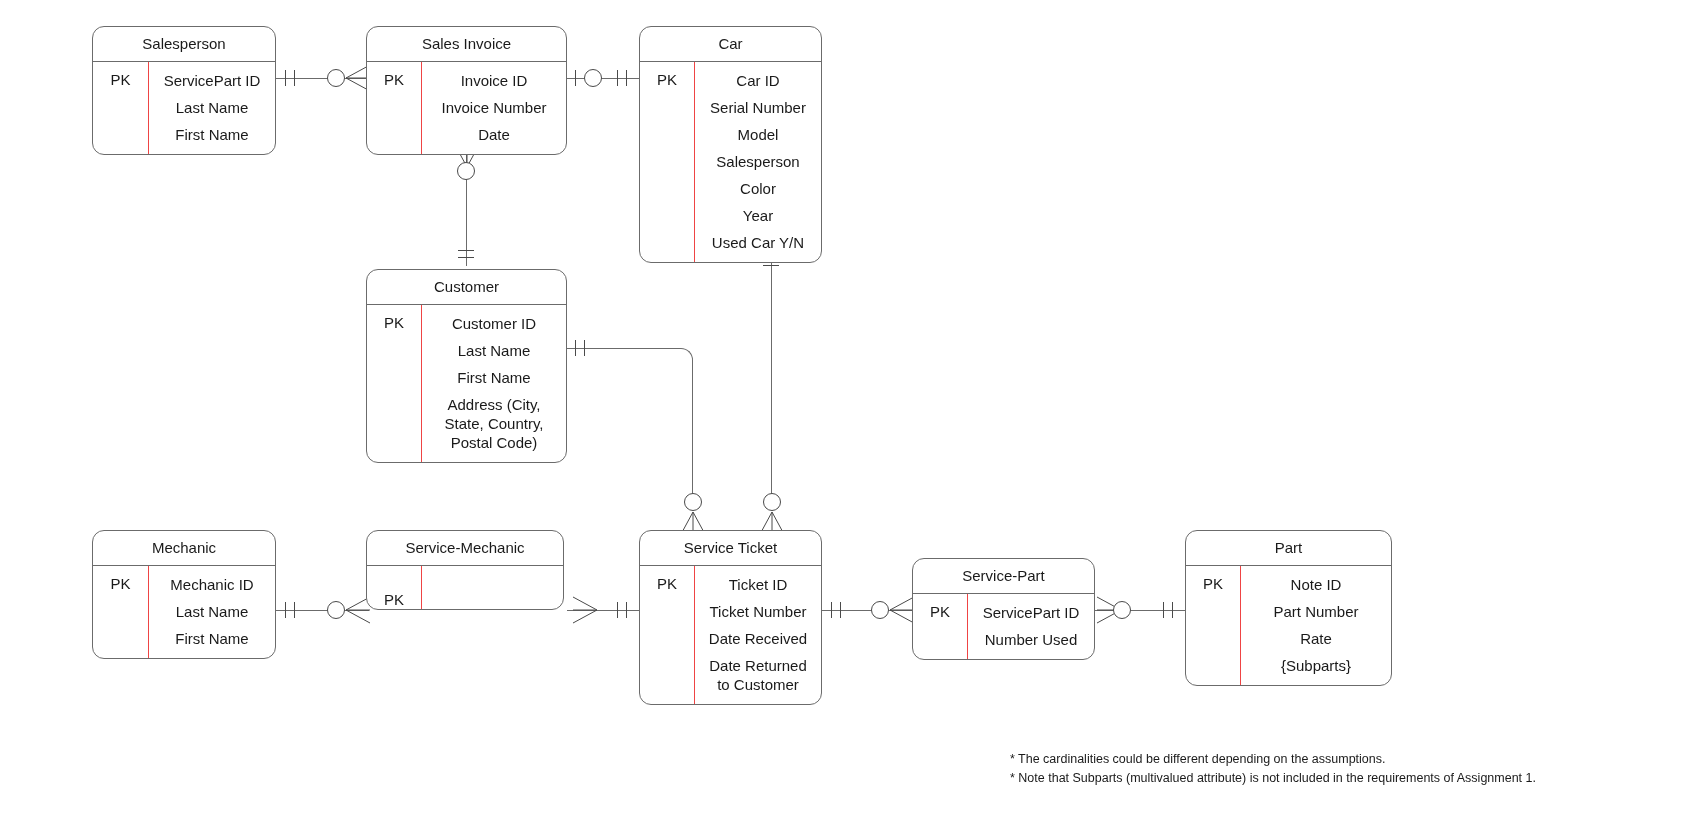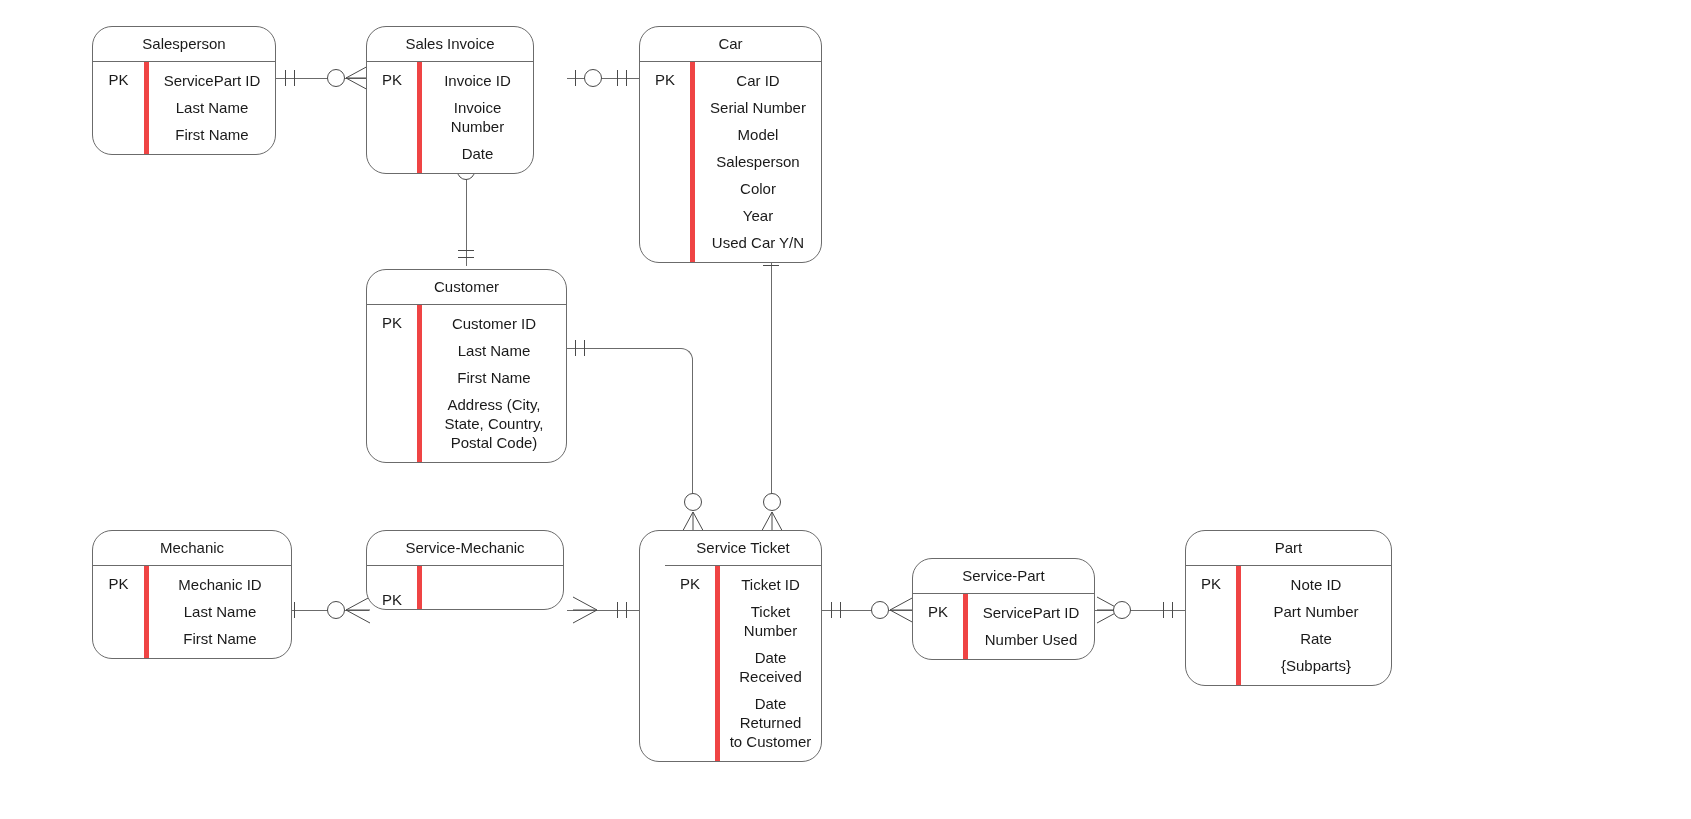--- a/index.html
+++ b/index.html
@@ -13,21 +13,21 @@
     width:1691px;
     height:819px;
     background:#ffffff;
     overflow:hidden;
   }
   
   .entity{
     position:absolute;
     box-sizing:border-box;
     border:1px solid #6b6b6b;
-    border-radius:20px;
+    border-radius:12px;
     background:#ffffff;
     overflow:hidden;
     z-index:3;
   }
   .entity-title{
     box-sizing:border-box;
     width:100%;
     text-align:center;
     font-size:15px;
     line-height:18px;
@@ -37,21 +37,21 @@
     white-space:nowrap;
   }
   .entity-body{
     display:flex;
     align-items:stretch;
     width:100%;
   }
   .pk-col{
     box-sizing:border-box;
     flex:0 0 auto;
-    border-right:5px solid #ef4444;
+    border-right:1px solid #ef4444;
     font-size:15px;
     line-height:18px;
     padding-top:9px;
     text-align:center;
     color:#1a1a1a;
   }
   .attr-col{
     box-sizing:border-box;
     flex:1 1 auto;
     padding:5px 4px 6px 4px;
@@ -208,21 +208,21 @@
     <div class="entity-body">
       <div class="pk-col" style="width:56px;">PK</div>
       <div class="attr-col">
         <div class="attr">ServicePart ID</div>
         <div class="attr">Last Name</div>
         <div class="attr">First Name</div>
       </div>
     </div>
   </div>
 
-  <div class="entity" style="left:366px;top:26px;width:168px;">
+  <div class="entity" style="left:366px;top:26px;width:201px;">
     <div class="entity-title">Sales Invoice</div>
     <div class="entity-body">
       <div class="pk-col" style="width:55px;">PK</div>
       <div class="attr-col">
         <div class="attr">Invoice ID</div>
         <div class="attr">Invoice Number</div>
         <div class="attr">Date</div>
       </div>
     </div>
   </div>
@@ -251,40 +251,40 @@
         <div class="attr">Customer ID</div>
         <div class="attr">Last Name</div>
         <div class="attr">First Name</div>
         <div class="attr">Address (City,
 State, Country,
 Postal Code)</div>
       </div>
     </div>
   </div>
 
-  <div class="entity" style="left:92px;top:530px;width:200px;">
+  <div class="entity" style="left:92px;top:530px;width:184px;">
     <div class="entity-title">Mechanic</div>
     <div class="entity-body">
       <div class="pk-col" style="width:56px;">PK</div>
       <div class="attr-col">
         <div class="attr">Mechanic ID</div>
         <div class="attr">Last Name</div>
         <div class="attr">First Name</div>
       </div>
     </div>
   </div>
 
   <div class="entity" style="left:366px;top:530px;width:198px;">
     <div class="entity-title">Service-Mechanic</div>
     <div class="entity-body">
       <div class="pk-col" style="width:55px;padding-top:25px;">PK</div>
     </div>
   </div>
 
-  <div class="entity" style="left:639px;top:530px;width:183px;padding-left:25px;">
+  <div class="entity" style="left:639px;top:530px;width:183px;">
     <div class="entity-title">Service Ticket</div>
     <div class="entity-body">
       <div class="pk-col" style="width:55px;">PK</div>
       <div class="attr-col">
         <div class="attr">Ticket ID</div>
         <div class="attr">Ticket Number</div>
         <div class="attr">Date Received</div>
         <div class="attr">Date Returned
 to Customer</div>
       </div>
@@ -308,14 +308,18 @@
       <div class="pk-col" style="width:55px;">PK</div>
       <div class="attr-col">
         <div class="attr">Note ID</div>
         <div class="attr">Part Number</div>
         <div class="attr">Rate</div>
         <div class="attr">{Subparts}</div>
       </div>
     </div>
   </div>
 
+  <div id="footnotes" style="left:1010px;top:750px;">
+    <div class="footnote">* The cardinalities could be different depending on the assumptions.</div>
+    <div class="footnote">* Note that Subparts (multivalued attribute) is not included in the requirements of Assignment 1.</div>
+  </div>
 
 </div>
 
 </body></html>

